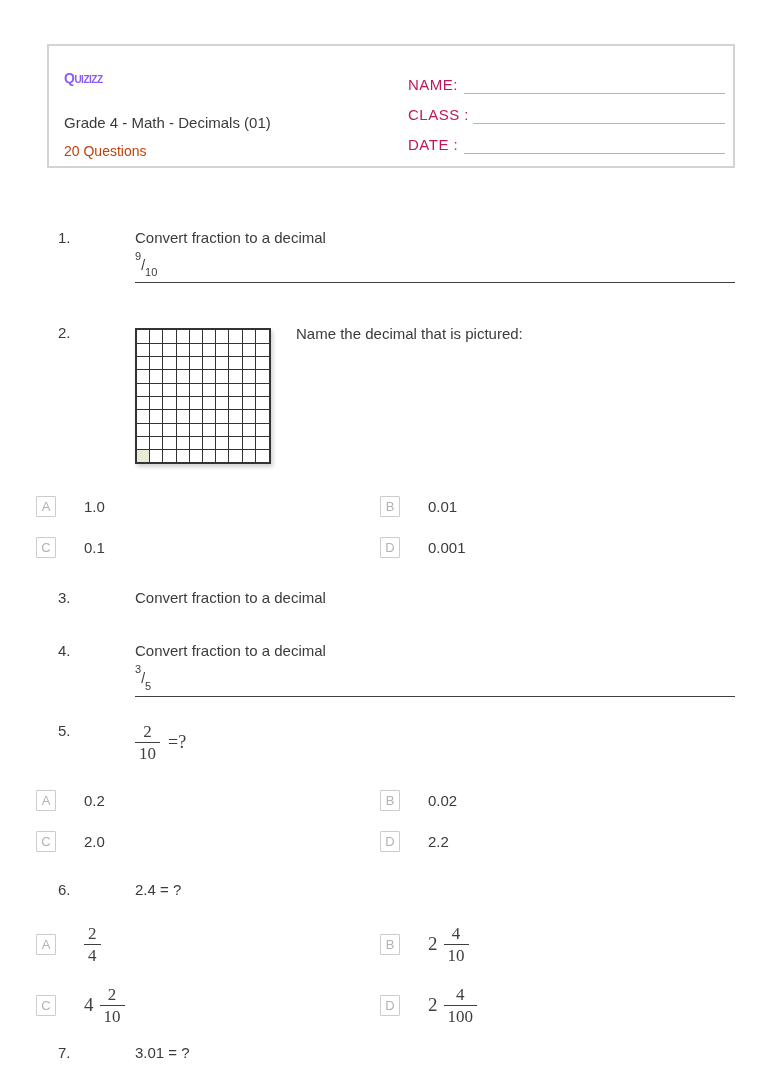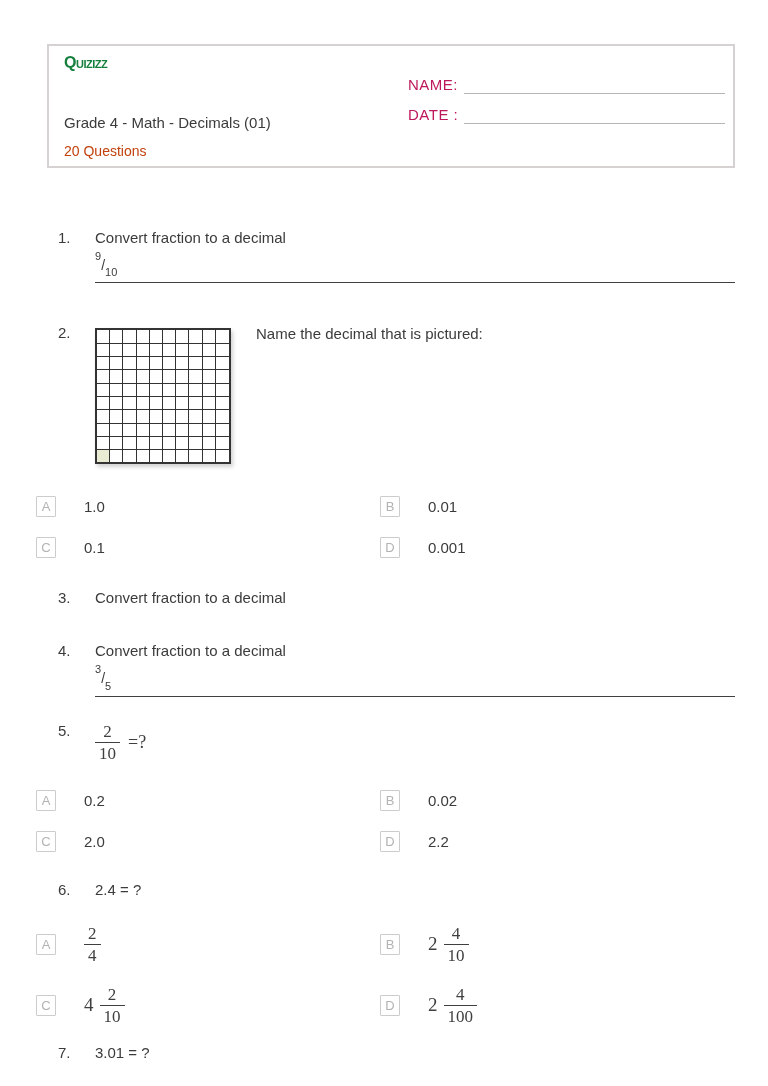--- a/index.html
+++ b/index.html
@@ -2,36 +2,36 @@
 <html><head>
 <meta charset="utf-8">
 <style>
   * { margin:0; padding:0; box-sizing:border-box; }
   html,body { width:768px; height:1086px; overflow:hidden; background:#ffffff;
     font-family:"Liberation Sans", sans-serif; color:#3b3b3b; }
 
   
   .header-box { position:relative; margin:44px 33px 0 47px; height:124px;
     border:2px solid #d6d2d2; background:#fff; }
-  .logo { position:absolute; left:15px; top:8px; font-size:16px; font-weight:800;
-    letter-spacing:-0.5px; font-variant:small-caps; color:#15803d; }
+  .logo { position:absolute; left:15px; top:24px; font-size:14px; font-weight:800;
+    letter-spacing:-0.5px; font-variant:small-caps; color:#8b5cf6; }
   .meta { position:absolute; left:15px; bottom:7px; }
   .title { font-size:15px; color:#3b3b3b; }
   .subtitle { font-size:14px; color:#c2410c; margin-top:12px; }
   .fields { position:absolute; left:359px; top:18px; right:8px; }
   .field-row { display:flex; align-items:flex-end; height:30px; }
   .field-label { font-size:15px; color:#be185d; letter-spacing:0.5px;
     min-width:52px; margin-right:4px; line-height:18px; }
   .field-line { flex:1; border-bottom:1px solid #b5b5b5; height:16px; }
 
   
   .question { margin-left:58px; margin-right:33px; }
   .qrow { display:flex; align-items:flex-start; }
   .qnum { width:37px; flex-shrink:0; font-size:15px; line-height:19px; }
-  .qbody { flex:1; min-width:0; }
+  .qbody { flex:1; min-width:0;margin-left:40px; }
   .qprompt { font-size:15px; line-height:19px; }
 
   
   .frac-line { margin-top:3px; border-bottom:1px solid #404040; padding-bottom:3px;
     font-size:14px; line-height:20px; }
   .frac-line sup { font-size:11px; position:relative; top:-4px; }
   .frac-line sub { font-size:11px; position:relative; top:3px; }
 
   
   .options { margin:26px 33px 0 36px; display:grid;
@@ -78,20 +78,24 @@
   <div class="meta">
     <div class="title">Grade 4 - Math - Decimals (01)</div>
     <div class="subtitle">20 Questions</div>
   </div>
   <div class="fields">
     <div class="field-row">
       <span class="field-label">NAME:</span>
       <span class="field-line"></span>
     </div>
     <div class="field-row">
+      <span class="field-label">CLASS :</span>
+      <span class="field-line"></span>
+    </div>
+    <div class="field-row">
       <span class="field-label">DATE :</span>
       <span class="field-line"></span>
     </div>
   </div>
 </div>
 
 <div class="question mt-q1">
   <div class="qrow">
     <span class="qnum">1.</span>
     <div class="qbody">

